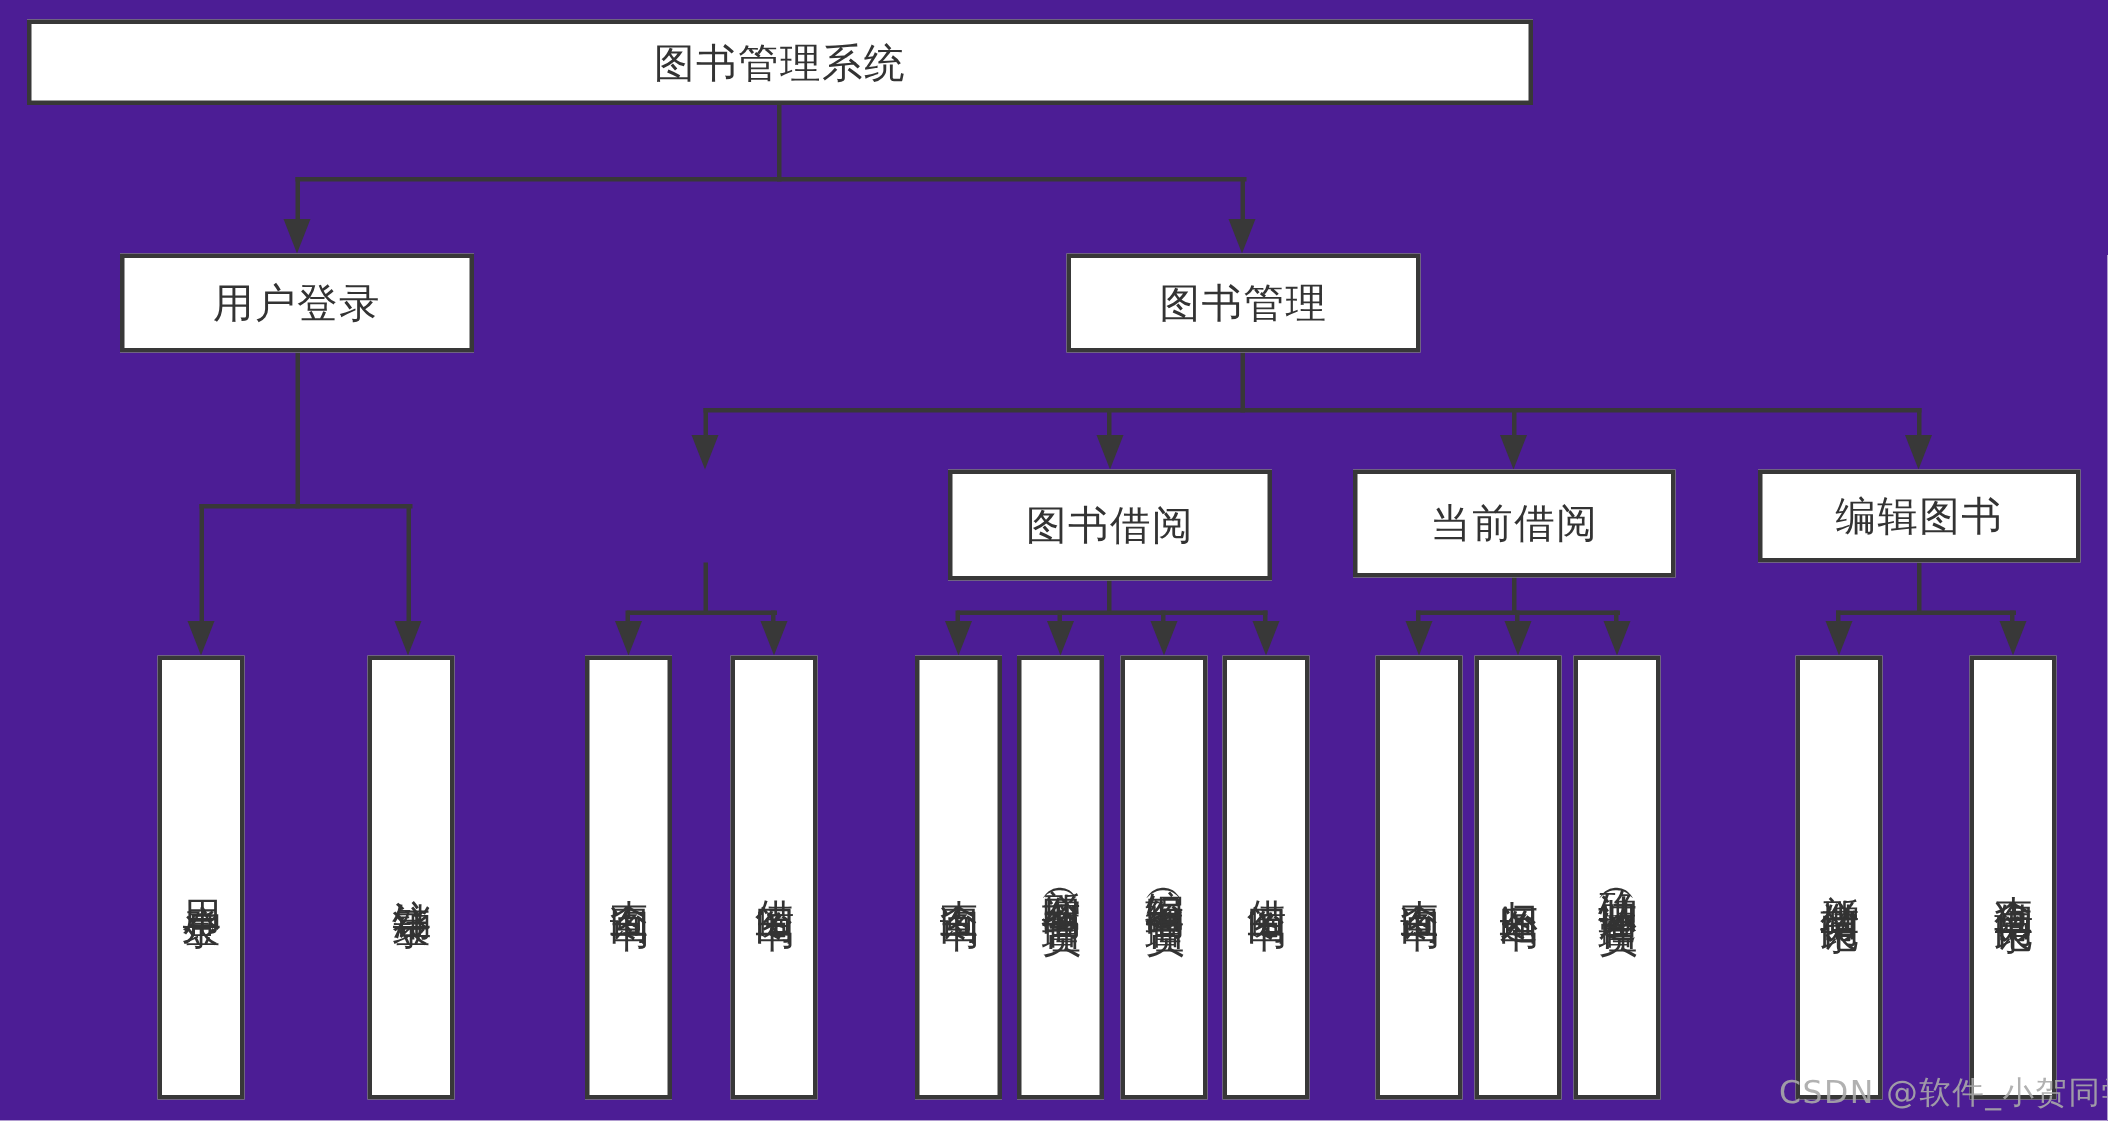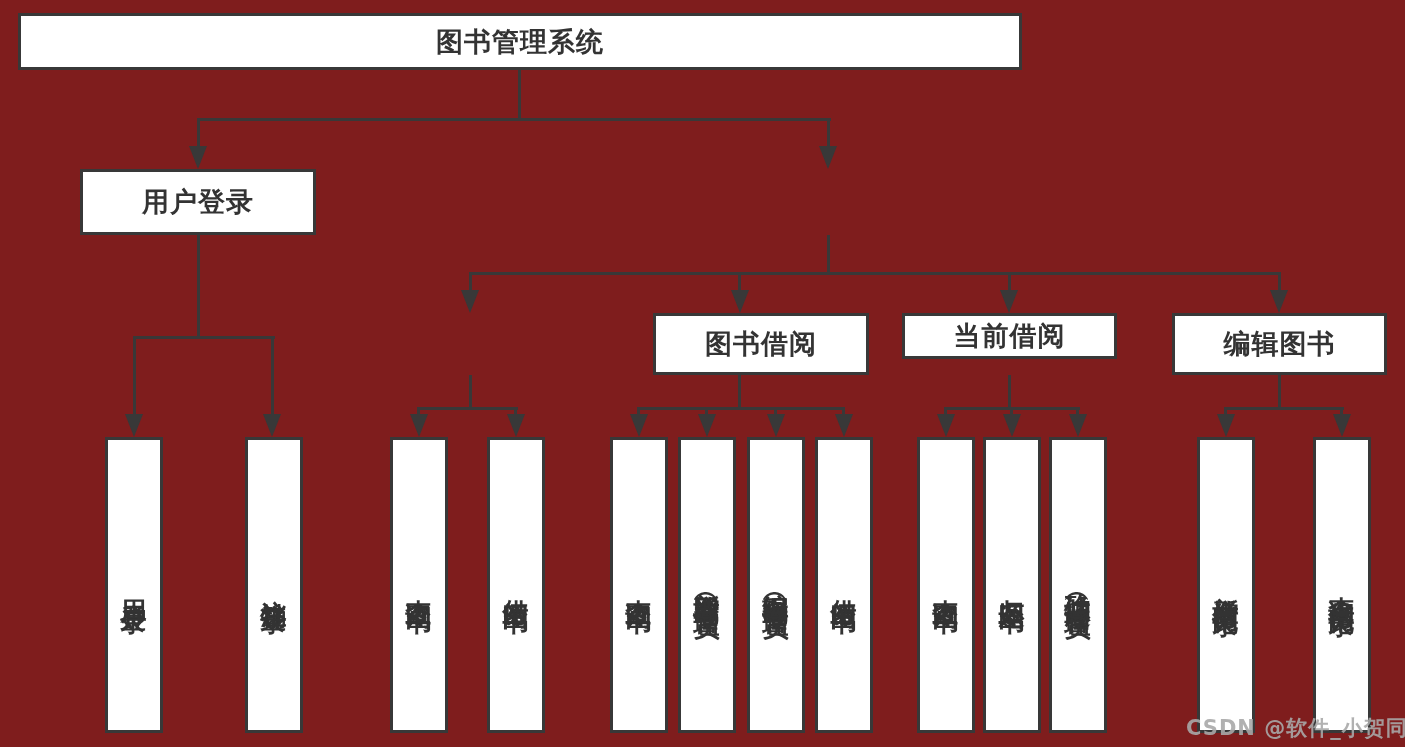--- a/index.html
+++ b/index.html
@@ -5,23 +5,22 @@
   html, body {
     margin: 0;
     padding: 0;
     background: #ffffff;
     font-family: "DejaVu Sans", "Liberation Sans", sans-serif;
   }
   #canvas {
     position: relative;
     width: 1405px;
     height: 747px;
-    background: #7f1d1d;
+    background: #4c1d95;
     overflow: hidden;
-    font-weight: bold;
   }
   .box {
     position: absolute;
     box-sizing: border-box;
     background: #ffffff;
     border: 3px solid #383838;
     display: flex;
     align-items: center;
     justify-content: center;
     color: #333333;
@@ -61,22 +60,22 @@
     letter-spacing: 1px;
     white-space: nowrap;
     z-index: 5;
   }
 
   
   .b-root   { left: 18px;   top: 13px;  width: 1004px; height: 57px; }
   .b-login  { left: 80px;   top: 169px; width: 236px;  height: 66px; }
   .b-mgmt   { left: 711px;  top: 169px; width: 236px;  height: 66px; }
   .b-new    { left: 363px;  top: 313px; width: 215px;  height: 62px; }
-  .b-borrow { left: 653px;  top: 313px; width: 216px;  height: 62px; text-align: right; }
-  .b-cur    { left: 902px;  top: 313px; width: 215px;  height: 46px; }
+  .b-borrow { left: 632px;  top: 313px; width: 216px;  height: 74px; text-align: right; }
+  .b-cur    { left: 902px;  top: 313px; width: 215px;  height: 72px; }
   .b-rec    { left: 1172px; top: 313px; width: 215px;  height: 62px; }
 
   .leaf { top: 437px; width: 58px; height: 296px; }
   .l1  { left: 105px; }
   .l2  { left: 245px; }
   .l3  { left: 390px; }
   .l4  { left: 487px; }
   .l5  { left: 610px; }
   .l6  { left: 678px; }
   .l7  { left: 747px; }
@@ -99,20 +98,23 @@
   <div class="line" style="left:518px; top:69px;  width:3px;   height:52px;"></div>
   <div class="line" style="left:197px; top:118px; width:634px; height:3px;"></div>
   <div class="line" style="left:197px; top:118px; width:3px;   height:28px;"></div>
   <div class="arrow" style="left:189px; top:146px;"></div>
   <div class="line" style="left:827px; top:118px; width:3px;   height:28px;"></div>
   <div class="arrow" style="left:819px; top:146px;"></div>
 
   <div class="box b-login">
     <span>用户登录</span>
   </div>
+  <div class="box b-mgmt">
+    <span>图书管理</span>
+  </div>
 
   <div class="line" style="left:197px; top:235px; width:3px;   height:104px;"></div>
   <div class="line" style="left:133px; top:336px; width:142px; height:3px;"></div>
   <div class="line" style="left:133px; top:336px; width:3px;   height:78px;"></div>
   <div class="arrow" style="left:125px; top:414px;"></div>
   <div class="line" style="left:271px; top:336px; width:3px;   height:78px;"></div>
   <div class="arrow" style="left:263px; top:414px;"></div>
 
   <div class="line" style="left:827px;  top:235px; width:3px;   height:40px;"></div>
   <div class="line" style="left:469px;  top:272px; width:812px; height:3px;"></div>

